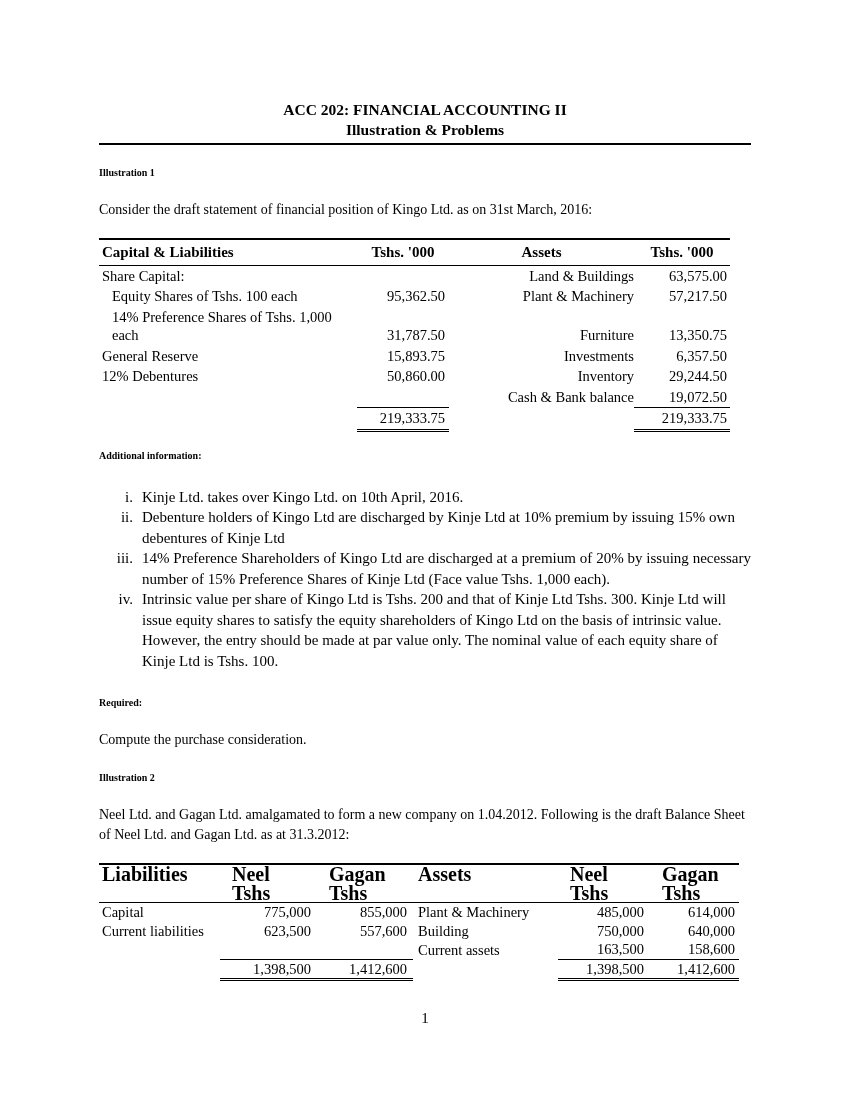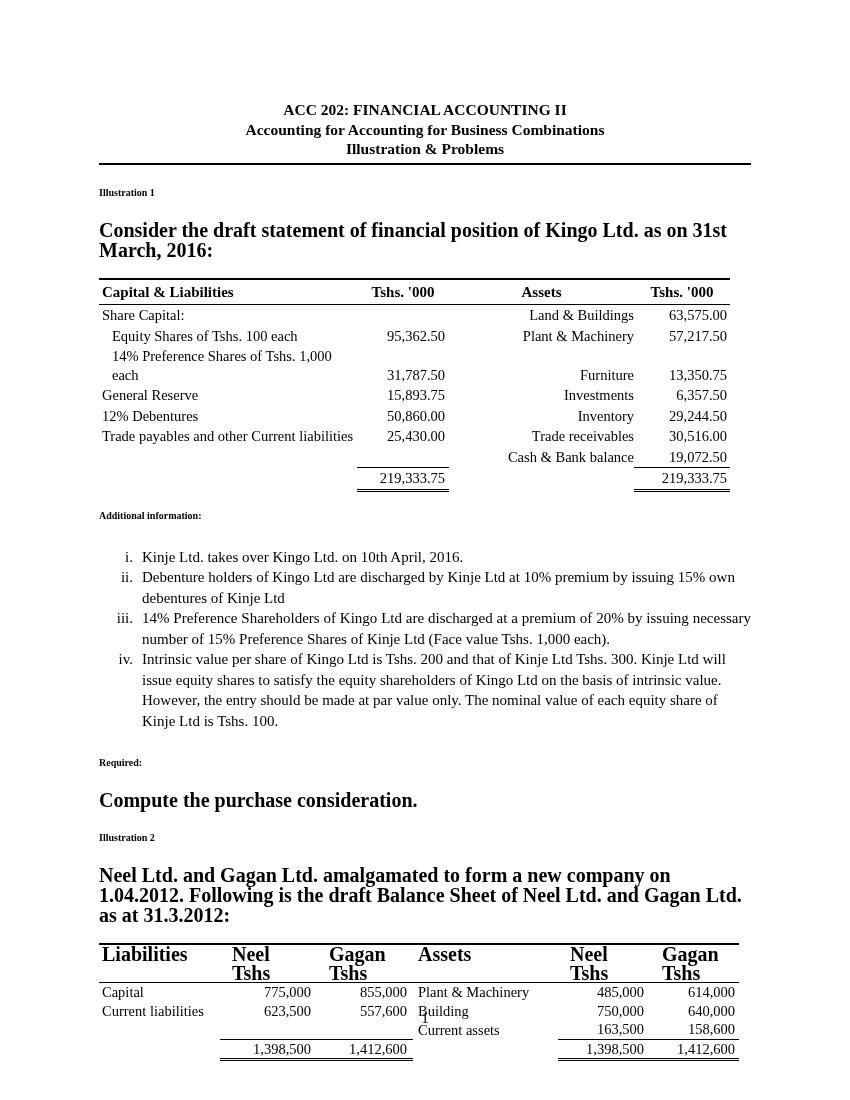--- a/index.html
+++ b/index.html
@@ -43,23 +43,22 @@
     border-top: 2px solid #000;
     width: 652px;
   }
 
   
   .h-bold {
     font-weight: bold;
     font-size: 10px;
   }
   .para {
-    font-size: 20px;
+    font-size: 14px;
     line-height: 20px;
-    font-weight: bold;
   }
   .sp-18 { height: 18px; }
   .sp-22 { height: 22px; }
   .sp-26 { height: 26px; }
 
   
   .tbl1 {
     width: 628px;
     border-collapse: collapse;
     font-size: 14.5px;
@@ -158,21 +157,20 @@
   }
 </style>
 </head>
 <body>
 
 <div class="page">
   <div class="content">
 
     <div class="doc-header">
       <div class="line">ACC 202: FINANCIAL ACCOUNTING II</div>
-      <div class="line">Accounting for Accounting for Business Combinations</div>
       <div class="line">Illustration &amp; Problems</div>
     </div>
     <div class="header-rule"></div>
 
     <div class="sp-22"></div>
 
     <div class="h-bold">Illustration 1</div>
 
     <div class="sp-22"></div>
 
@@ -212,26 +210,20 @@
           <td class="c-desc">General Reserve</td>
           <td class="c-num1">15,893.75</td>
           <td class="c-asset">Investments</td>
           <td class="c-num2">6,357.50</td>
         </tr>
         <tr>
           <td class="c-desc">12% Debentures</td>
           <td class="c-num1">50,860.00</td>
           <td class="c-asset">Inventory</td>
           <td class="c-num2">29,244.50</td>
-        </tr>
-        <tr>
-          <td class="c-desc">Trade payables and other Current liabilities</td>
-          <td class="c-num1">25,430.00</td>
-          <td class="c-asset">Trade receivables</td>
-          <td class="c-num2">30,516.00</td>
         </tr>
         <tr>
           <td class="c-desc"></td>
           <td class="c-num1"></td>
           <td class="c-asset">Cash &amp; Bank balance</td>
           <td class="c-num2 u-dbl">19,072.50</td>
         </tr>
         <tr>
           <td class="c-desc"></td>
           <td class="c-num1 dbl-under">219,333.75</td>

